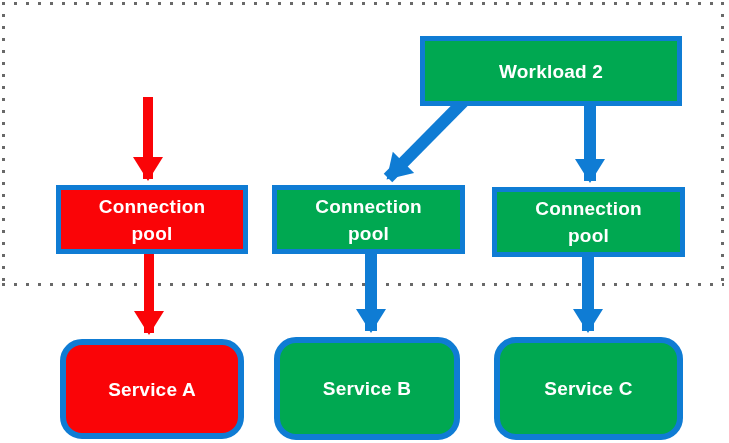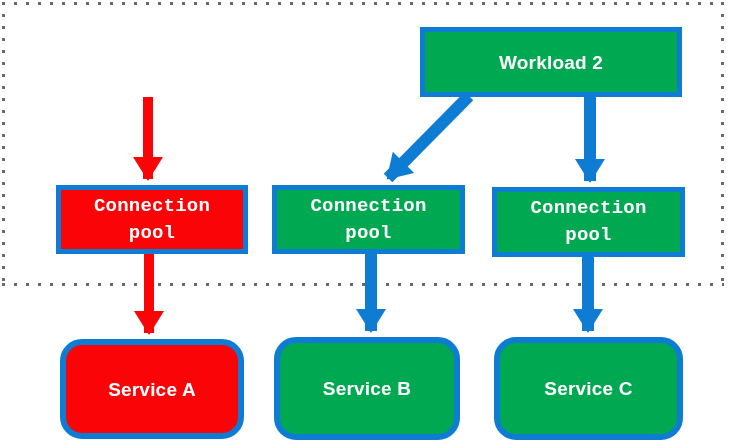--- a/index.html
+++ b/index.html
@@ -37,24 +37,24 @@
     display:flex;align-items:center;justify-content:center;
     border:5px solid var(--c-blue);
     color:var(--c-text);
     font-size:19px;font-weight:bold;letter-spacing:.2px;
     text-align:center;line-height:27px;
   }
   .node.fill-red{background:var(--c-red);}
   .node.fill-green{background:var(--c-green);}
   .node.rounded{border-radius:22px;border-width:6px;}
   .label{display:inline-block;}
-  .label.two-line{max-width:132px;font-family:Liberation Mono, monospace;}
+  .label.two-line{max-width:132px;}
   
   .n-workload1{left:52px;top:29px;width:271px;height:70px;}
-  .n-workload2{left:420px;top:27px;width:262px;height:70px;}
+  .n-workload2{left:420px;top:36px;width:262px;height:70px;}
   .n-pool-a{left:56px;top:185px;width:192px;height:69px;}
   .n-pool-b{left:272px;top:185px;width:193px;height:69px;}
   .n-pool-c{left:492px;top:187px;width:193px;height:70px;}
   .n-service-a{left:60px;top:339px;width:184px;height:100px;}
   .n-service-b{left:274px;top:337px;width:186px;height:103px;}
   .n-service-c{left:494px;top:337px;width:189px;height:103px;}
   .head-red{fill:var(--c-red);}
   .head-blue{fill:var(--c-blue);}
 </style>
 </head>

